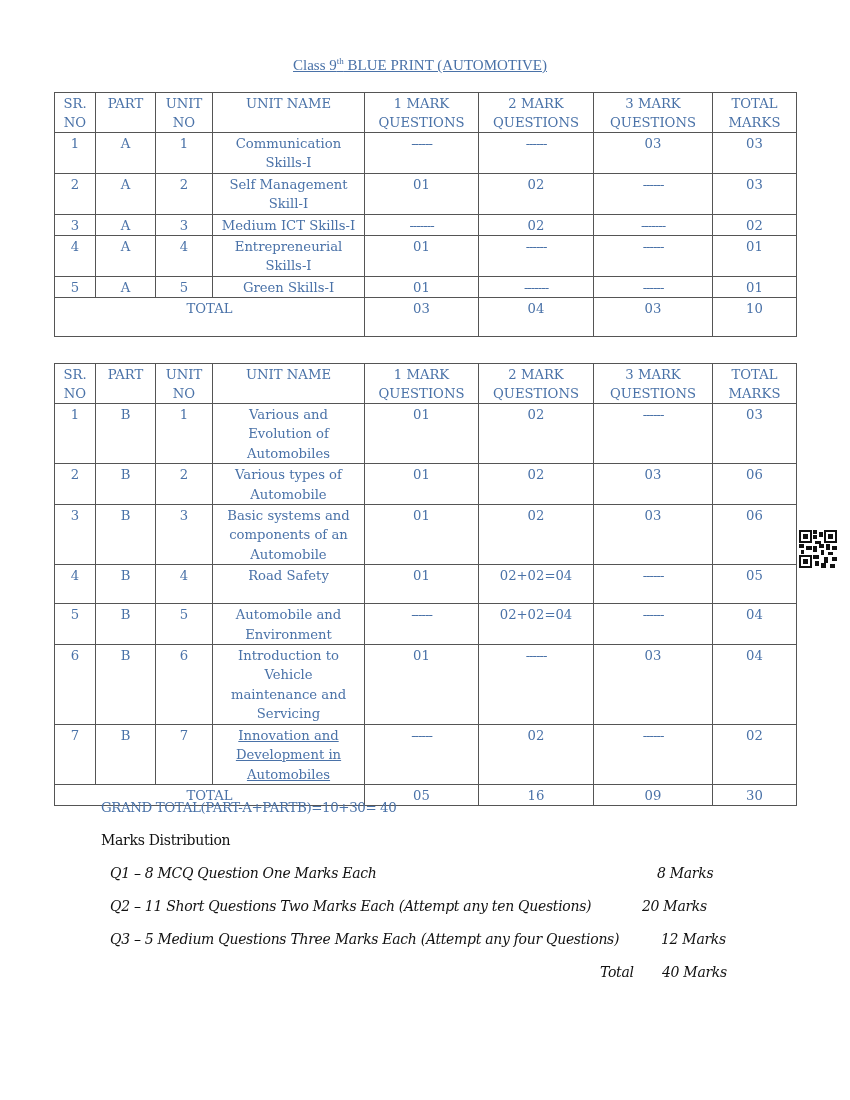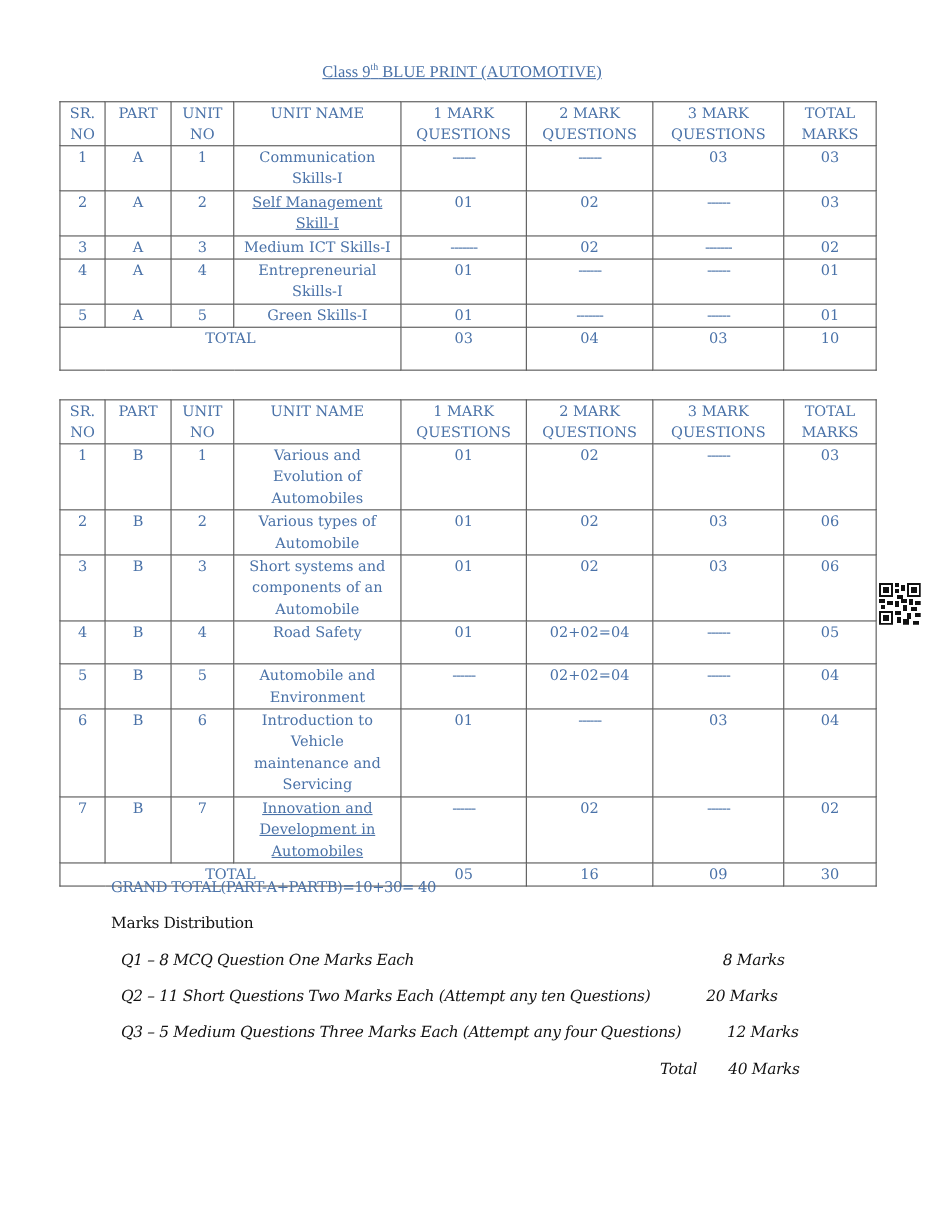--- a/index.html
+++ b/index.html
@@ -84,21 +84,21 @@
         </td>
         <td class="dash" style="height: 37px;">------</td>
         <td class="dash" style="height: 37px;">------</td>
         <td style="height: 37px;">03</td>
         <td style="height: 37px;">03</td>
       </tr>
       <tr>
         <td style="height: 37px;">2</td>
         <td style="height: 37px;">A</td>
         <td style="height: 37px;">2</td>
-        <td style="height: 37px; text-decoration: underline;">
+        <td style="height: 37px;">
           <div>Self Management</div>
           <div>Skill-I</div>
         </td>
         <td style="height: 37px;">01</td>
         <td style="height: 37px;">02</td>
         <td class="dash" style="height: 37px;">------</td>
         <td style="height: 37px;">03</td>
       </tr>
       <tr>
         <td style="height: 17px;">3</td>
@@ -220,21 +220,21 @@
         <td style="height: 37px;">01</td>
         <td style="height: 37px;">02</td>
         <td style="height: 37px;">03</td>
         <td style="height: 37px;">06</td>
       </tr>
       <tr>
         <td style="height: 56px;">3</td>
         <td style="height: 56px;">B</td>
         <td style="height: 56px;">3</td>
         <td style="height: 56px;">
-          <div>Short systems and</div>
+          <div>Basic systems and</div>
           <div>components of an</div>
           <div>Automobile</div>
         </td>
         <td style="height: 56px;">01</td>
         <td style="height: 56px;">02</td>
         <td style="height: 56px;">03</td>
         <td style="height: 56px;">06</td>
       </tr>
       <tr>
         <td style="height: 37px;">4</td>

